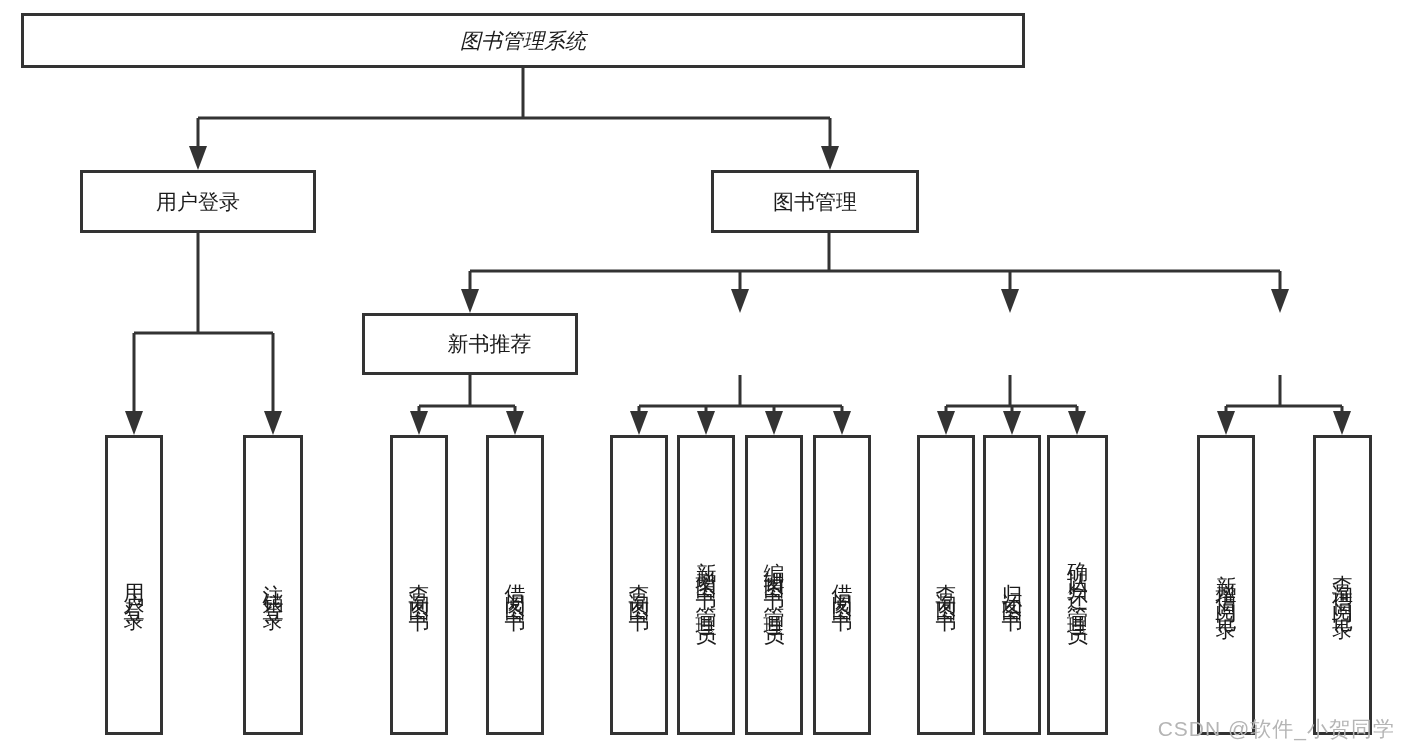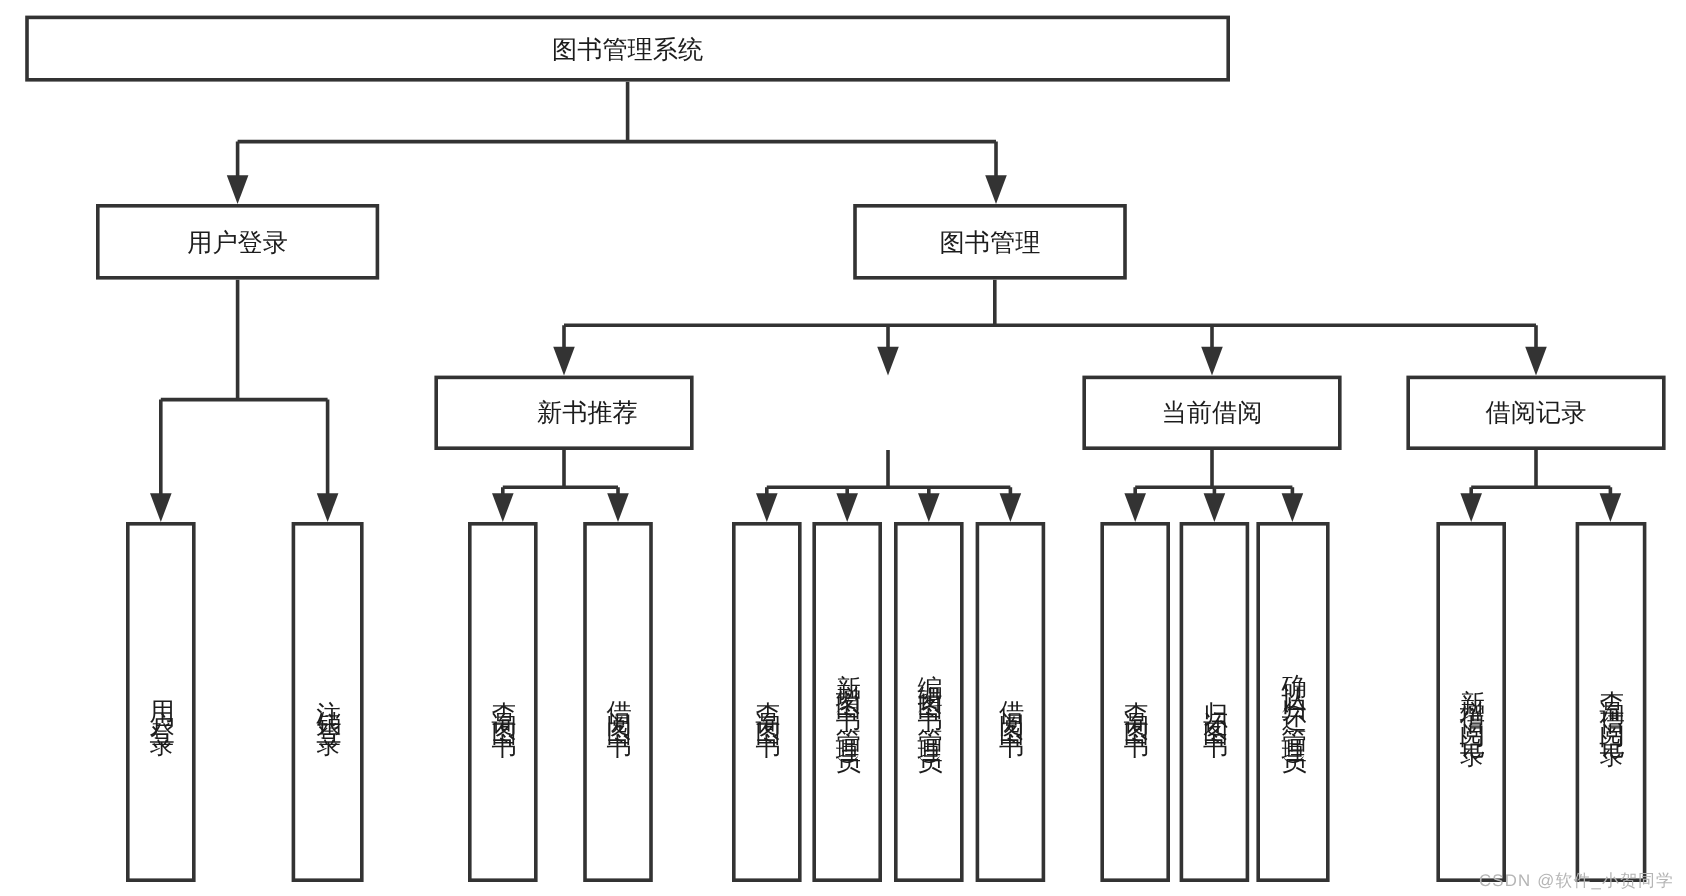--- a/index.html
+++ b/index.html
@@ -14,21 +14,21 @@
     position:absolute; box-sizing:border-box; background:#ffffff;
     border:3px solid #333333; display:flex; align-items:center; justify-content:center;
     color:#1c1c1c; font-size:21px; text-align:center; white-space:nowrap;
   }
   .leaf .vtext {
     writing-mode:vertical-rl; text-orientation:mixed;
     letter-spacing:9px; font-size:21px; color:#1c1c1c; white-space:nowrap;
   }
   .watermark {
     position:absolute; right:10px; bottom:4px;
-    font-size:14px; color:#b5b5b5; letter-spacing:1px;
+    font-size:21px; color:#b5b5b5; letter-spacing:1px;
   }
 </style>
 </head>
 <body>
 
 <div class="stage">
 
   <svg class="connectors" viewBox="0 0 1405 747">
     <g>
       <path d="M523,68 V118 M198,118 H830 M198,118 V148 M830,118 V148"></path>
@@ -65,39 +65,33 @@
       <polygon points="1003,411 1021,411 1012,435"></polygon>
       <polygon points="1068,411 1086,411 1077,435"></polygon>
     </g>
     <g>
       <path d="M1280,375 V406 M1226,406 H1342 M1226,406 V413 M1342,406 V413"></path>
       <polygon points="1217,411 1235,411 1226,435"></polygon>
       <polygon points="1333,411 1351,411 1342,435"></polygon>
     </g>
   </svg>
 
-  <div class="node" style="left:21px; top:13px; width:1004px; height:55px;">
+  <div class="node" style="left:21px; top:13px; width:1004px; height:55px;font-style:italic;">
     <span>图书管理系统</span>
   </div>
 
   <div class="node" style="left:80px; top:170px; width:236px; height:63px;">
     <span>用户登录</span>
   </div>
-  <div class="node" style="left:711px; top:170px; width:228px; height:63px;">
+  <div class="node" style="left:711px; top:170px; width:208px; height:63px;">
     <span>图书管理</span>
   </div>
 
   <div class="node" style="left:362px; top:313px; width:216px; height:62px;padding-left:39px;">
     <span>新书推荐</span>
-  </div>
-  <div class="node" style="left:902px; top:313px; width:216px; height:62px;">
-    <span>当前借阅</span>
-  </div>
-  <div class="node" style="left:1172px; top:313px; width:216px; height:62px;">
-    <span>借阅记录</span>
   </div>
 
   <div class="node leaf" style="left:105px; top:435px; width:58px; height:300px;">
     <span class="vtext">用户登录</span>
   </div>
   <div class="node leaf" style="left:243px; top:435px; width:60px; height:300px;">
     <span class="vtext">注销登录</span>
   </div>
 
   <div class="node leaf" style="left:390px; top:435px; width:58px; height:300px;">

